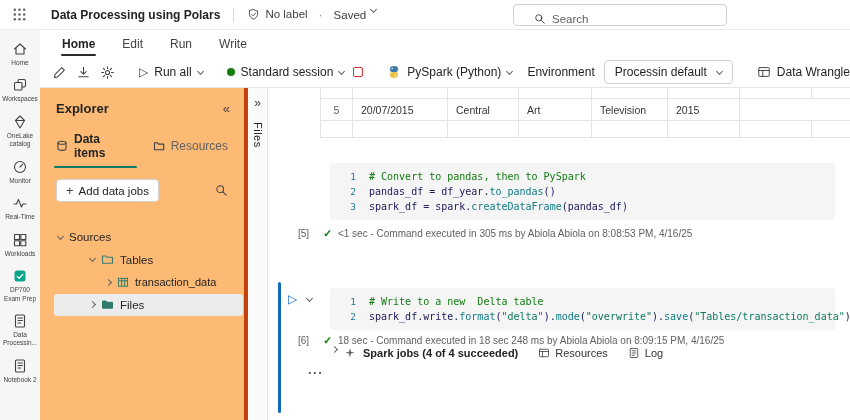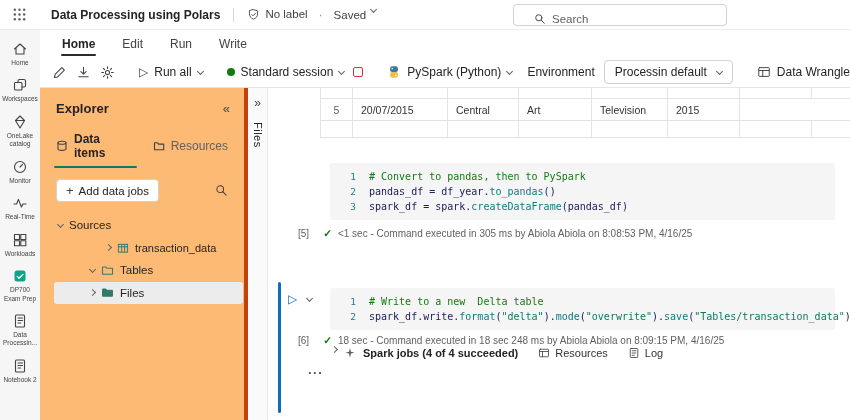--- a/index.html
+++ b/index.html
@@ -46,21 +46,21 @@
   .exp-header{display:flex;justify-content:space-between;align-items:center;padding:13px 14px 7px 16px}
   .exp-title{font-size:13px;font-weight:700;color:#242424}
   .collapse-btn{color:#424242;font-size:13px;cursor:pointer}
   .exp-tabs{display:flex;gap:2px;padding:0 8px;margin-top:2px}
   .exp-tab{display:flex;align-items:center;gap:6px;padding:7px 8px 8px;font-size:12px;color:#616161;position:relative;cursor:pointer}
   .exp-tab.active{color:#242424;font-weight:700}
   .exp-tab.active::after{content:"";position:absolute;left:6px;right:6px;bottom:0;height:2.5px;background:#117865;border-radius:2px}
   .add-row{display:flex;align-items:center;justify-content:space-between;padding:11px 16px 8px 16px}
   .add-btn{border:1px solid #d1d1d1;border-radius:4px;height:23px;padding:0 9px;display:flex;align-items:center;gap:5px;background:#fff;font-size:11.5px;color:#242424;cursor:pointer}
   .plus{font-size:13px;color:#424242;line-height:1}
-  .tree{margin-top:4px}
+  .tree{margin-top:16px}
   .tree-row{display:flex;align-items:center;height:22.5px;gap:6px;font-size:11.5px;color:#242424;margin:0 1px 0 14px;border-radius:3px;cursor:pointer}
   .tree-row.selected{background:#ececec}
   .pin{margin-left:4px;display:inline-flex}
 
   
   .files-strip{position:absolute;top:88px;left:248px;width:20px;bottom:0;background:#fafafa;border-right:1px solid #e6e6e6;display:flex;flex-direction:column;align-items:center;padding-top:8px;gap:12px}
   .files-vert{writing-mode:vertical-rl;font-size:11px;color:#242424;letter-spacing:.5px}
 
   
   .notebook{position:absolute;top:88px;left:268px;right:0;bottom:0;background:#fff;overflow:hidden}
@@ -304,34 +304,34 @@
       <svg class="ic" viewBox="0 0 14 14" width="13" height="13">
           <circle cx="5.6" cy="5.6" r="3.6"></circle>
           <path d="M8.6 8.6L12 12"></path>
         </svg>
     </div>
     <div class="tree">
       <div class="tree-row" style="padding-left:4px">
         <span class="chev-d"></span>
         <span>Sources</span>
       </div>
+      <div class="tree-row" style="padding-left:36px">
+        <span class="chev-d"></span>
+        <svg viewBox="0 0 13 13" width="13" height="13">
+            <path d="M1.5 3h3.4l1 1.3h5.6v5.9H1.5z" fill="none" stroke="#3d7a6e" stroke-width="1.1" stroke-linejoin="round"></path>
+          </svg>
+        <span>Tables</span>
+      </div>
       <div class="tree-row" style="padding-left:52px">
         <span class="chev-r"></span>
         <svg viewBox="0 0 13 13" width="12" height="12">
             <rect x="1.5" y="2.5" width="10" height="8.5" fill="none" stroke="#217b6a" stroke-width="1"></rect>
             <path d="M1.5 5.2h10M5.1 2.5v8.5M8.3 2.5v8.5" stroke="#217b6a" stroke-width="1" fill="none"></path>
           </svg>
         <span style="font-size:11px">transaction_data</span>
-      </div>
-      <div class="tree-row" style="padding-left:36px">
-        <span class="chev-d"></span>
-        <svg viewBox="0 0 13 13" width="13" height="13">
-            <path d="M1.5 3h3.4l1 1.3h5.6v5.9H1.5z" fill="none" stroke="#3d7a6e" stroke-width="1.1" stroke-linejoin="round"></path>
-          </svg>
-        <span>Tables</span>
       </div>
       <div class="tree-row selected" style="padding-left:36px">
         <span class="chev-r"></span>
         <svg viewBox="0 0 13 13" width="13" height="13">
             <path d="M1.5 3h3.4l1 1.3h5.6v5.9H1.5z" fill="#2f7a6b" stroke="#2f7a6b" stroke-width="1" stroke-linejoin="round"></path>
           </svg>
         <span>Files</span>
       </div>
     </div>
   </div>

